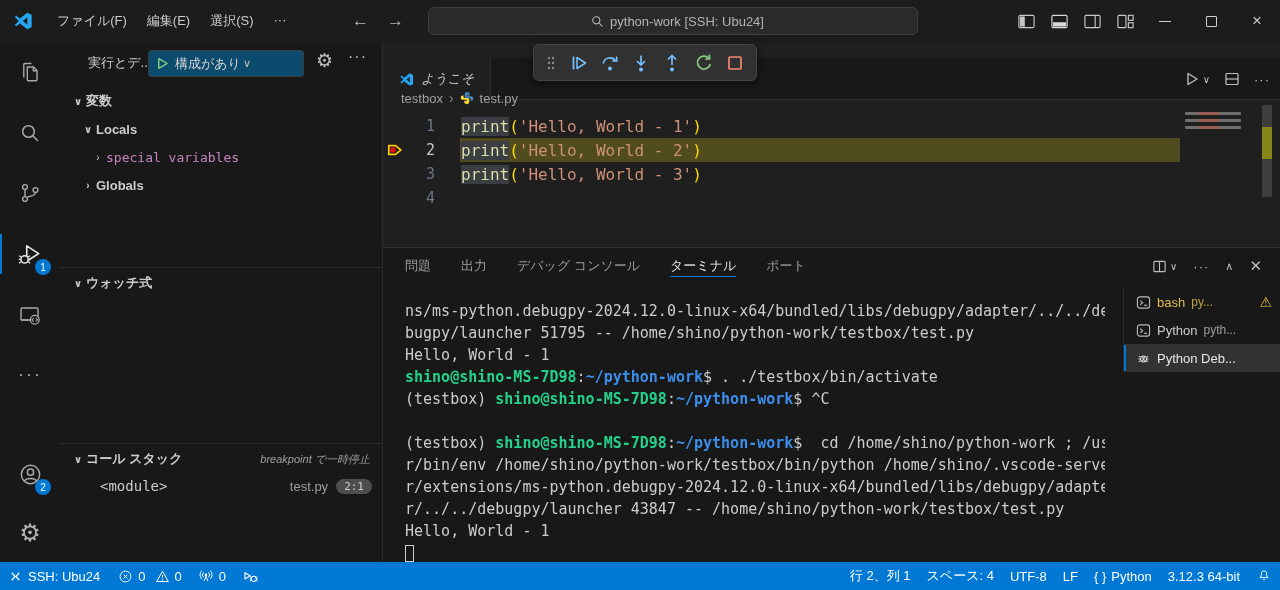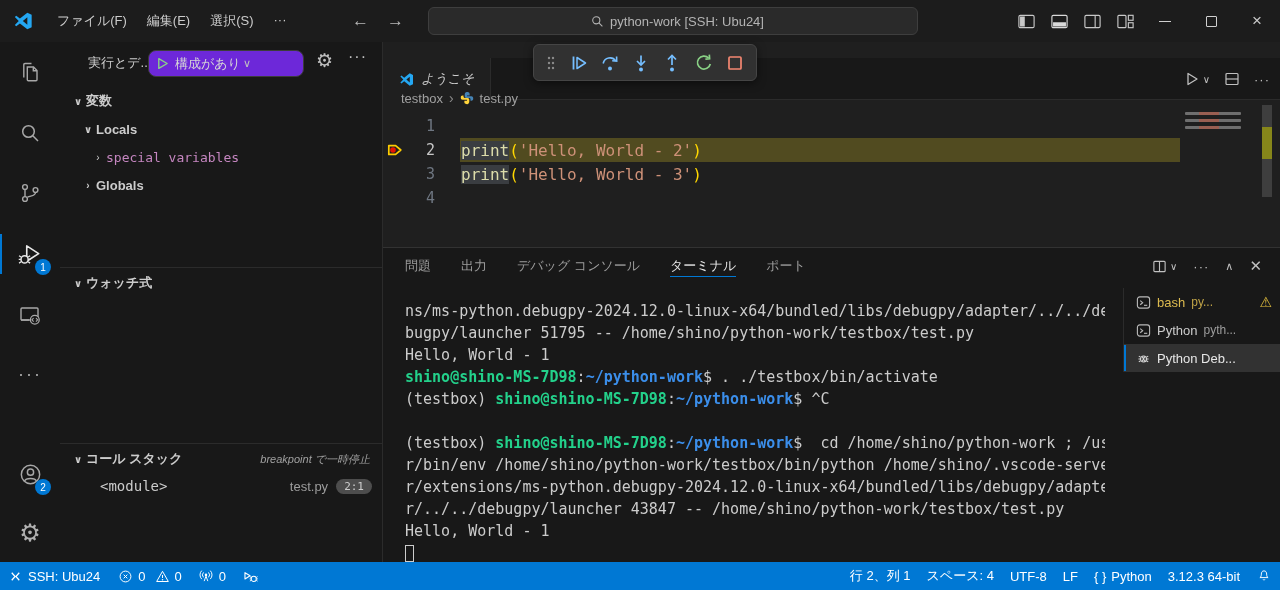--- a/index.html
+++ b/index.html
@@ -31,21 +31,21 @@
   .ai.active .stroke { stroke:#e7e7e7; }
   .active-bar { position:absolute; left:0; width:2px; background:#0078d4; }
   .badge { position:absolute; right:3px; bottom:3px; min-width:16px; height:16px; border-radius:8px; background:#0078d4; color:#fff; font-size:10px; display:flex; align-items:center; justify-content:center; }
   .ai-dots { font-size:18px; letter-spacing:2px; color:#a8a8a8; }
   .gear-glyph { font-size:24px; color:#b0b0b0; line-height:1; }
 
   
   #sidebar { position:absolute; left:60px; top:42px; width:323px; height:520px; background:#181818; border-right:1px solid #2b2b2b; }
   .sb-header { position:absolute; left:0; top:0; width:100%; height:42px; display:flex; align-items:center; }
   .sb-title { margin-left:28px; color:#cccccc; white-space:nowrap; }
-  .cfg-box { position:absolute; left:88px; top:8px; width:156px; height:27px; background:#6d28d9; border:1px solid #3c3c3c; border-radius:8px; display:flex; align-items:center; overflow:hidden; }
+  .cfg-box { position:absolute; left:88px; top:8px; width:156px; height:27px; background:#0c4a6e; border:1px solid #3c3c3c; border-radius:3px; display:flex; align-items:center; overflow:hidden; }
   .cfg-box .play { margin:0 6px 0 7px; }
   .cfg-label { white-space:nowrap; overflow:hidden; max-width:96px; color:#d6d6d6; }
   .cfg-chev { margin-left:2px; color:#c0c0c0; font-size:11px; }
   .sb-gear { position:absolute; left:256px; top:9px; font-size:19px; color:#c0c0c0; line-height:1; }
   .sb-dots { position:absolute; left:288px; top:6px; font-size:16px; letter-spacing:1px; color:#c0c0c0; }
   .tree-chev { color:#cccccc; font-size:10px; width:16px; display:inline-block; text-align:center; }
   .sec-head { position:absolute; left:10px; height:22px; display:flex; align-items:center; font-weight:bold; color:#cccccc; }
   .trow28 { position:absolute; height:28px; display:flex; align-items:center; }
   .divider { position:absolute; left:0; width:100%; height:1px; background:#2b2b2b; }
   .special { color:#c586c0; font-family:"DejaVu Sans Mono",monospace; font-size:13px; }
@@ -362,20 +362,21 @@
           <path fill="#4584b6" d="M7.9 1c3 0 3.1 1.4 3.1 2.9V5H8v.9h5c1.6 0 2.1 1.1 2.1 2.6 0 1.5-.5 2.5-2.1 2.5h-1V9.6c0-1-.7-1.6-1.6-1.6h-3c-1.5 0-2-.8-2-2.2V4C5.4 2.3 6.3 1 7.9 1z"></path>
           <path fill="#ffd43b" d="M8.1 15c-3 0-3.1-1.4-3.1-2.9V11H8v-.9H3c-1.6 0-2.1-1.1-2.1-2.6 0-1.5.5-2.5 2.1-2.5h1v1.4c0 1 .7 1.6 1.6 1.6h3c1.5 0 2 .8 2 2.2V12c.1 1.7-.9 3-2.5 3z"></path>
         </svg>
       </span>
     <span>test.py</span>
   </div>
 
   <div class="code">
     <div class="cl" style="top:2px">
       <span class="ln">1</span>
+      <span class="ctext"><span class="fn">print</span><span class="br">(</span><span class="str">'Hello, World - 1'</span><span class="br">)</span></span>
     </div>
     <div class="cl current" style="top:26px">
       <span class="bpicon">
           <svg width="16" height="16" viewBox="0 0 16 16">
             <path d="M1.8 3.6h6.8l5.2 4.4-5.2 4.4H1.8z" fill="none" stroke="#ffcc00" stroke-width="1.7" stroke-linejoin="round"></path>
             <circle cx="6" cy="8" r="2.8" fill="#e51400"></circle>
           </svg>
         </span>
       <span class="ln">2</span>
       <span class="ctext"><span class="fn">print</span><span class="br">(</span><span class="str">'Hello, World - 2'</span><span class="br">)</span></span>

